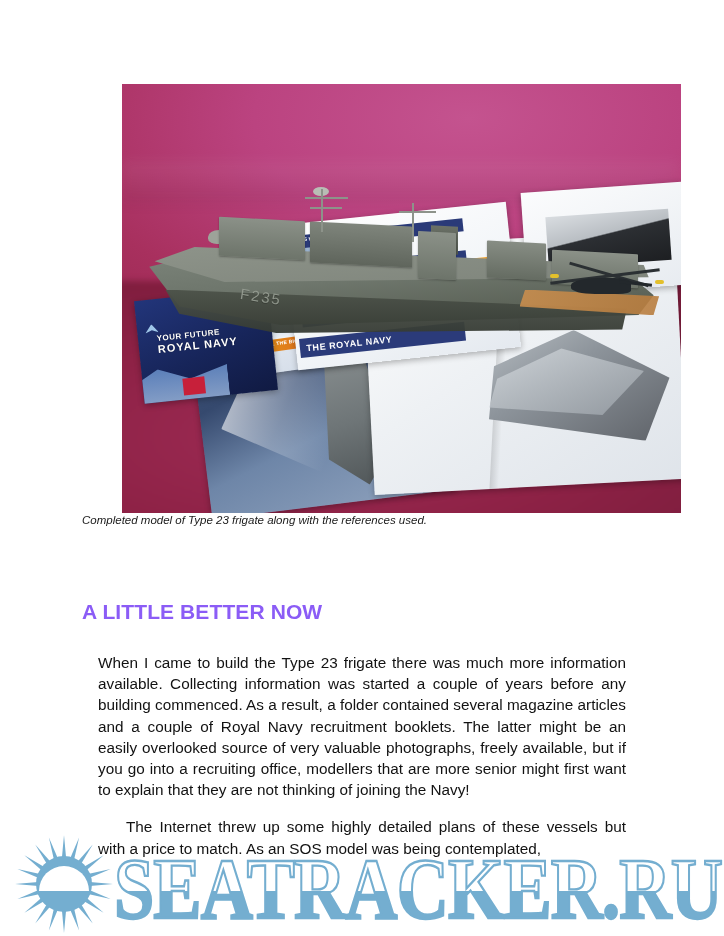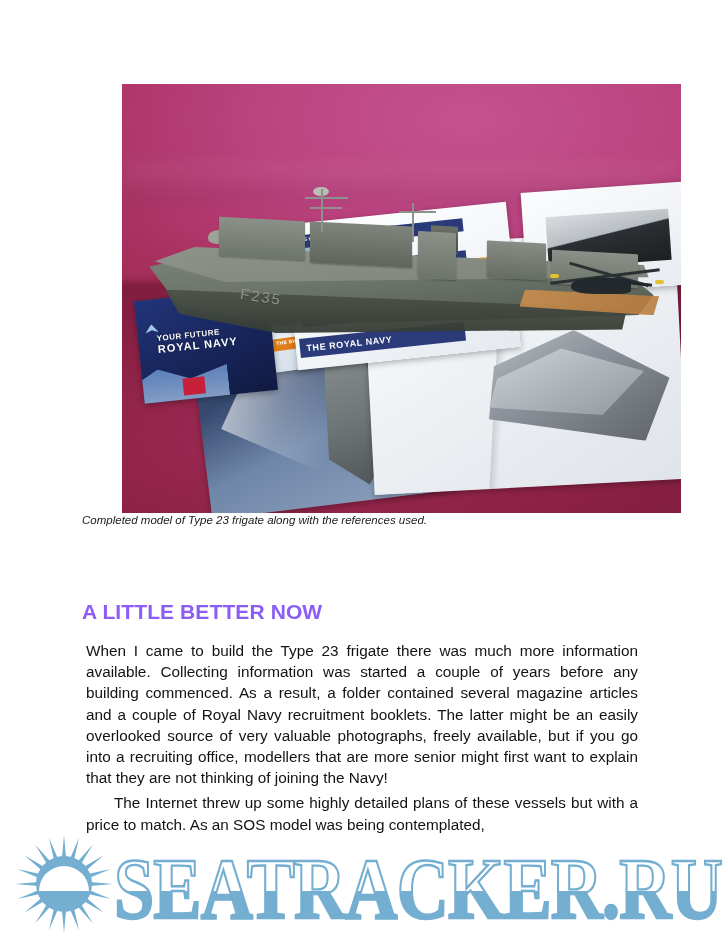--- a/index.html
+++ b/index.html
@@ -215,21 +215,21 @@
     left: 82px;
     top: 636px;
     width: 560px;
     font-family: "Liberation Sans", sans-serif;
     font-size: 15.3px;
     line-height: 21.2px;
     color: #121212;
     text-align: justify;
     text-justify: inter-word;
   }
-  .body-copy p { margin: 4px; }
+  .body-copy p { margin: 16px; }
   .body-copy p + p { text-indent: 28px; }
 
   
   .watermark {
     position: absolute;
     left: 0;
     bottom: 0;
     width: 608px;
     height: 104px;
     pointer-events: none;

